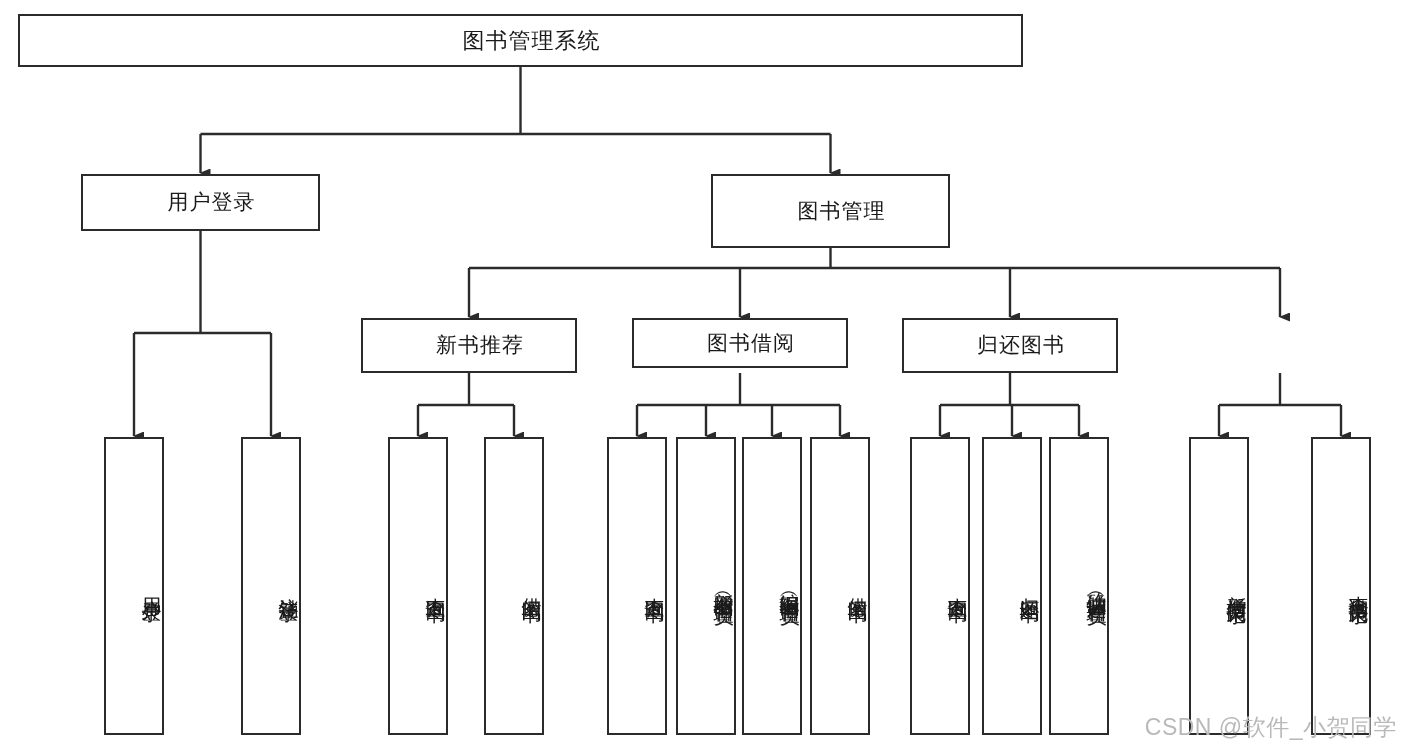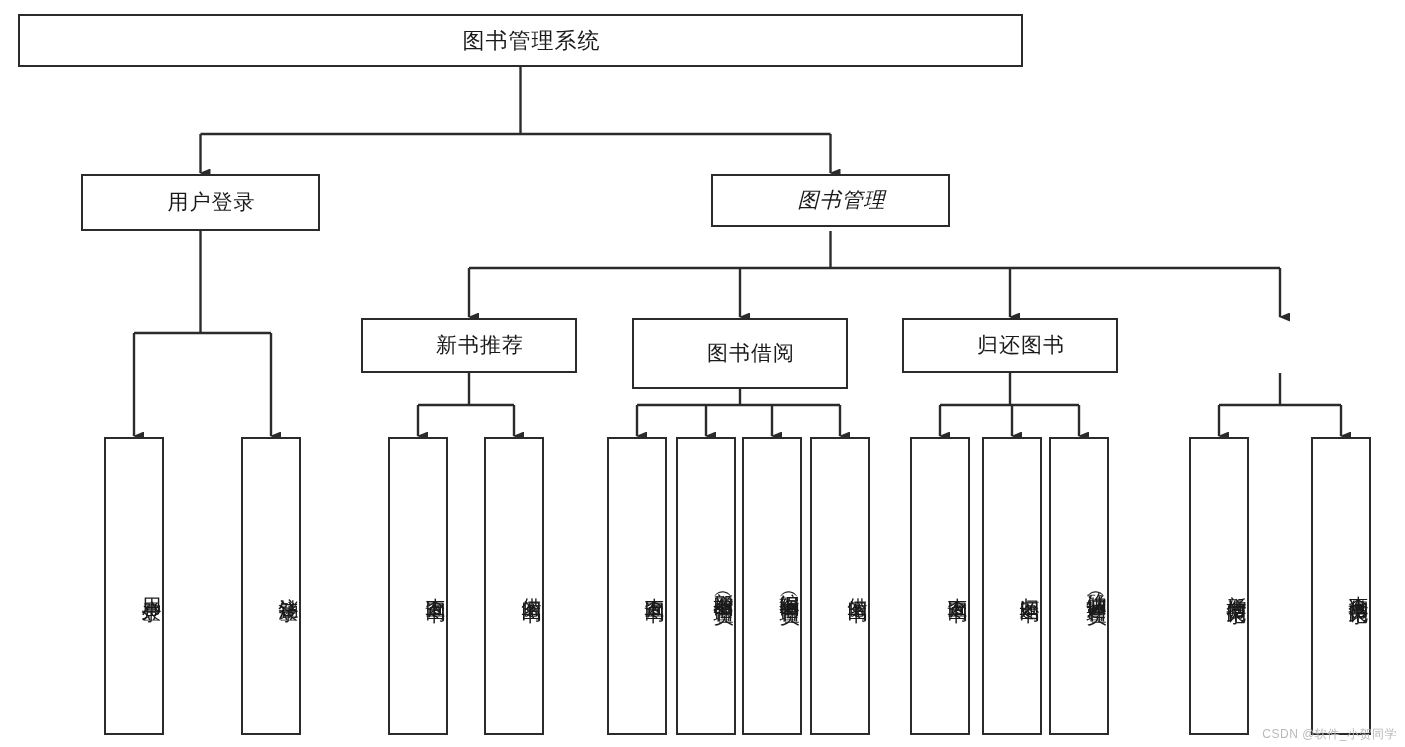--- a/index.html
+++ b/index.html
@@ -58,21 +58,21 @@
     line-height: 1.08;
     white-space: pre;
   }
   .node.vert .node-label {
     text-align: center;
   }
   #watermark {
     position: absolute;
     right: 8px;
     bottom: 4px;
-    font-size: 12px;
+    font-size: 23px;
     color: #b9b9b9;
     letter-spacing: 0.5px;
     white-space: nowrap;
   }
 </style>
 </head>
 <body>
 
 <div id="canvas">
 
@@ -119,28 +119,28 @@
       </g>
   </svg>
 
   <div class="node root horiz" style="left: 18px; top: 14px; width: 1005px; height: 53px;">
     <span class="node-label">图书管理系统</span>
   </div>
 
   <div class="node horiz" style="left: 81px; top: 174px; width: 239px; height: 57px;">
     <span class="node-label">用户登录</span>
   </div>
-  <div class="node horiz" style="left: 711px; top: 174px; width: 239px; height: 53px; font-style: italic;">
+  <div class="node horiz" style="left: 711px; top: 174px; width: 239px; height: 74px;">
     <span class="node-label">图书管理</span>
   </div>
 
   <div class="node horiz" style="left: 361px; top: 318px; width: 216px; height: 55px; align-items: center;">
     <span class="node-label">新书推荐</span>
   </div>
-  <div class="node horiz" style="left: 632px; top: 318px; width: 216px; height: 71px;">
+  <div class="node horiz" style="left: 632px; top: 318px; width: 216px; height: 50px;">
     <span class="node-label">图书借阅</span>
   </div>
   <div class="node horiz" style="left: 902px; top: 318px; width: 216px; height: 55px;">
     <span class="node-label">归还图书</span>
   </div>
 
   <div class="node vert" style="left: 104px; top: 437px; width: 60px; height: 298px;">
     <span class="node-label">用户登录</span>
   </div>
   <div class="node vert" style="left: 241px; top: 437px; width: 60px; height: 298px;">

